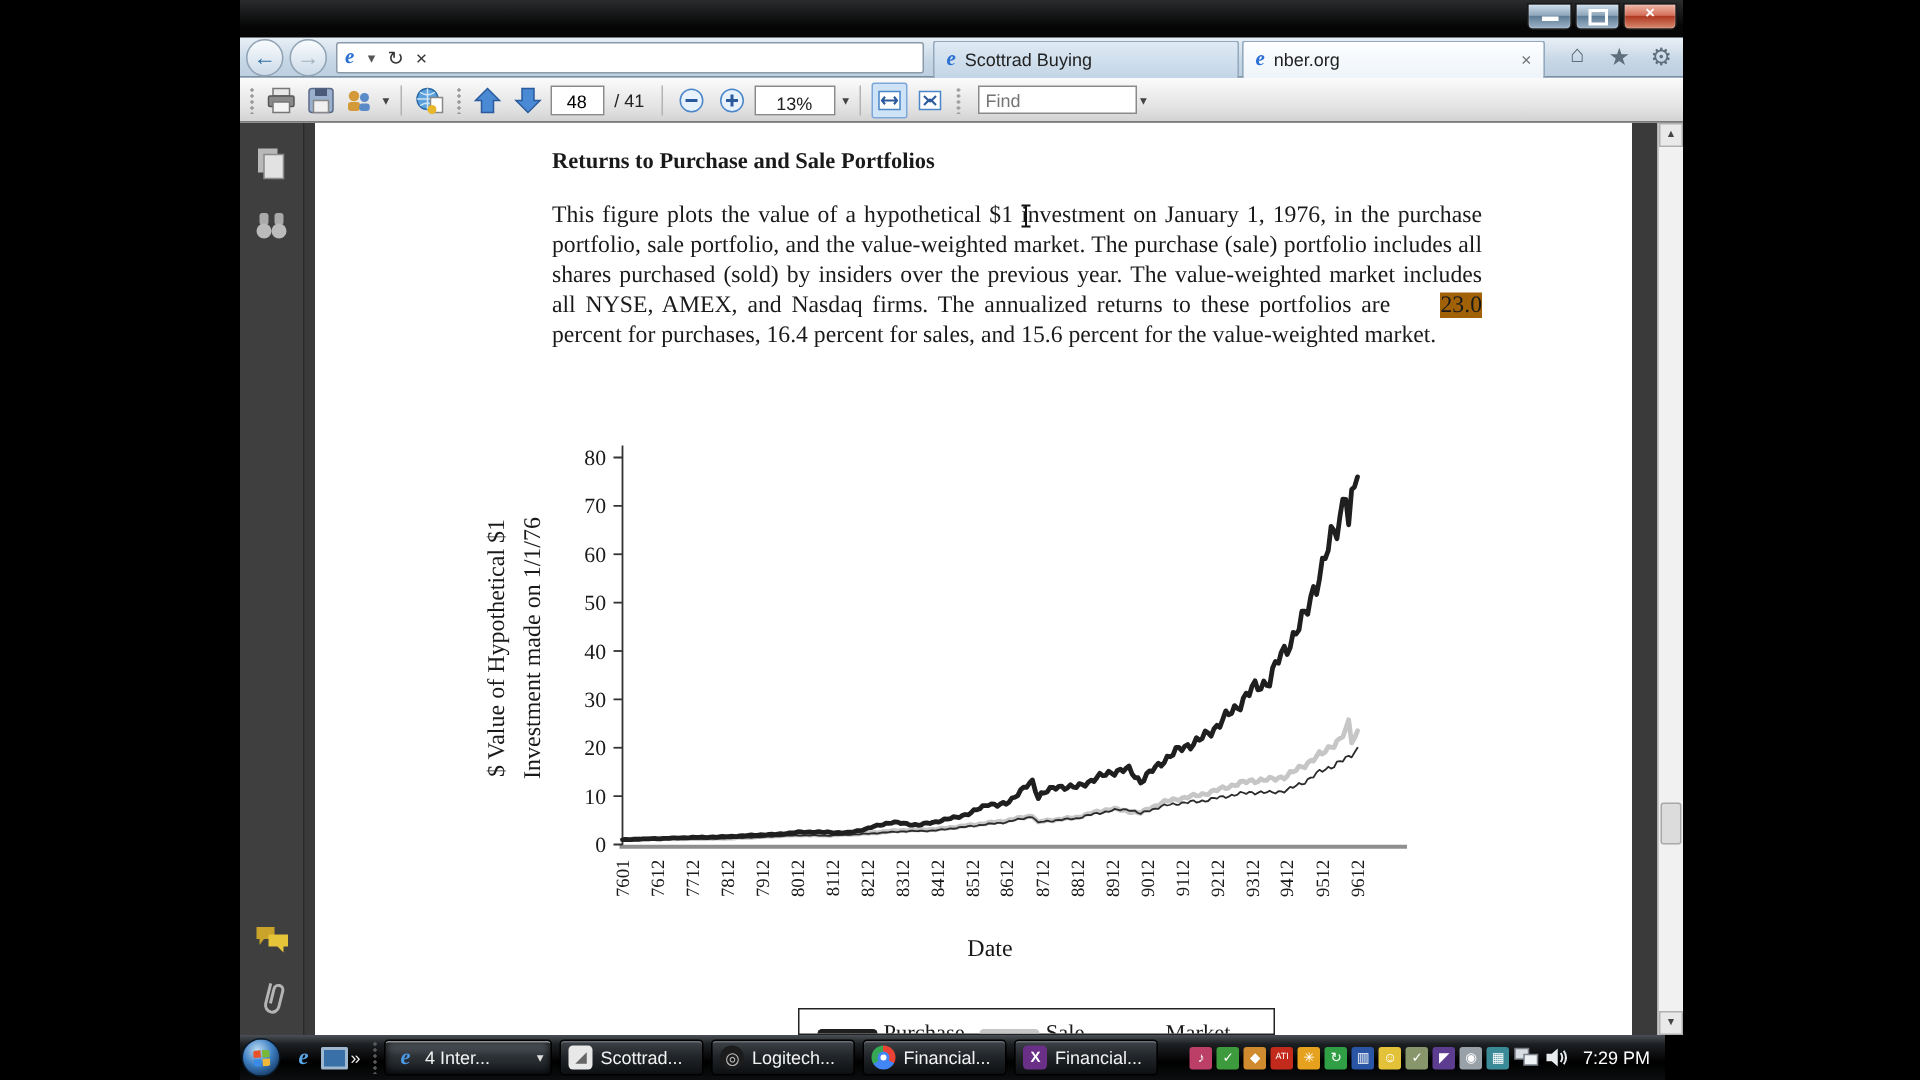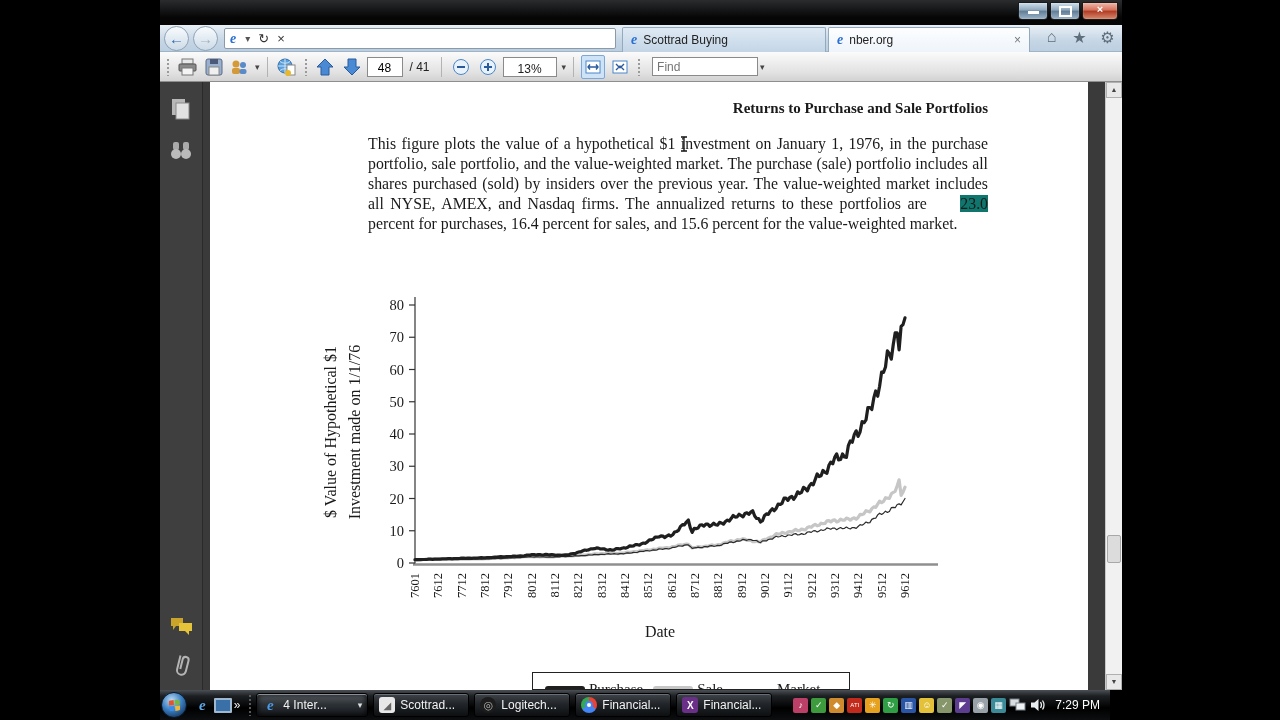--- a/index.html
+++ b/index.html
@@ -63,23 +63,23 @@
   .side{position:absolute;left:0;top:0;width:42px;height:608px;background:#3f3f3f;border-right:1px solid #2a2a2a;}
   .side .sicon{position:absolute;left:9px;}
   .page{position:absolute;left:50px;top:0;width:878px;height:608px;background:#fff;overflow:hidden;}
   .vscroll{position:absolute;right:0;top:0;width:17px;height:608px;background:#f1f1f1;border-left:1px solid #c8c8c8;box-sizing:border-box;}
   .sbtn{position:absolute;left:0;width:16px;height:16px;background:#e9e9e9;border:1px solid #b0b0b0;
     box-sizing:border-box;font-size:7px;color:#444;text-align:center;line-height:14px;}
   .sthumb{position:absolute;left:1px;top:453px;width:14px;height:28px;background:#dcdcdc;
     border:1px solid #a8a8a8;border-radius:2px;box-sizing:border-box;}
   
   .doc{font-family:"Liberation Serif",serif;color:#1a1a1a;}
-  .doc h1{margin:18px 0 0 158px;width:620px;text-align:right;font-size:15px;font-weight:bold;}
+  .doc h1{margin:18px 0 0 158px;width:620px;text-align:left;font-size:15px;font-weight:bold;}
   .doc p{margin:17px 0 0 158px;width:620px;font-size:15.8px;line-height:20px;text-align:justify;}
-  .hl{background:#0f766e;margin-left:27px;}
+  .hl{background:#a16207;margin-left:27px;}
   .ibeam{position:absolute;left:469px;top:54px;}
   #chart-svg{position:absolute;left:110px;top:205px;}
   .tick-y{font-family:"Liberation Serif",serif;font-size:14.5px;fill:#1a1a1a;}
   .tick-x{font-family:"Liberation Serif",serif;font-size:12.5px;fill:#1a1a1a;}
   .axis-title{font-family:"Liberation Serif",serif;font-size:16px;fill:#1a1a1a;}
   .legend{position:absolute;left:322px;top:590px;width:318px;height:18px;overflow:hidden;
     border:1px solid #222;box-sizing:border-box;background:#fff;}
   .leg-row{display:flex;align-items:center;gap:10px;padding:8px 0 0 12px;font-family:"Liberation Serif",serif;font-size:15px;}
   .leg-item{display:flex;align-items:center;gap:4px;}
   .leg-swatch{display:inline-block;width:40px;}

